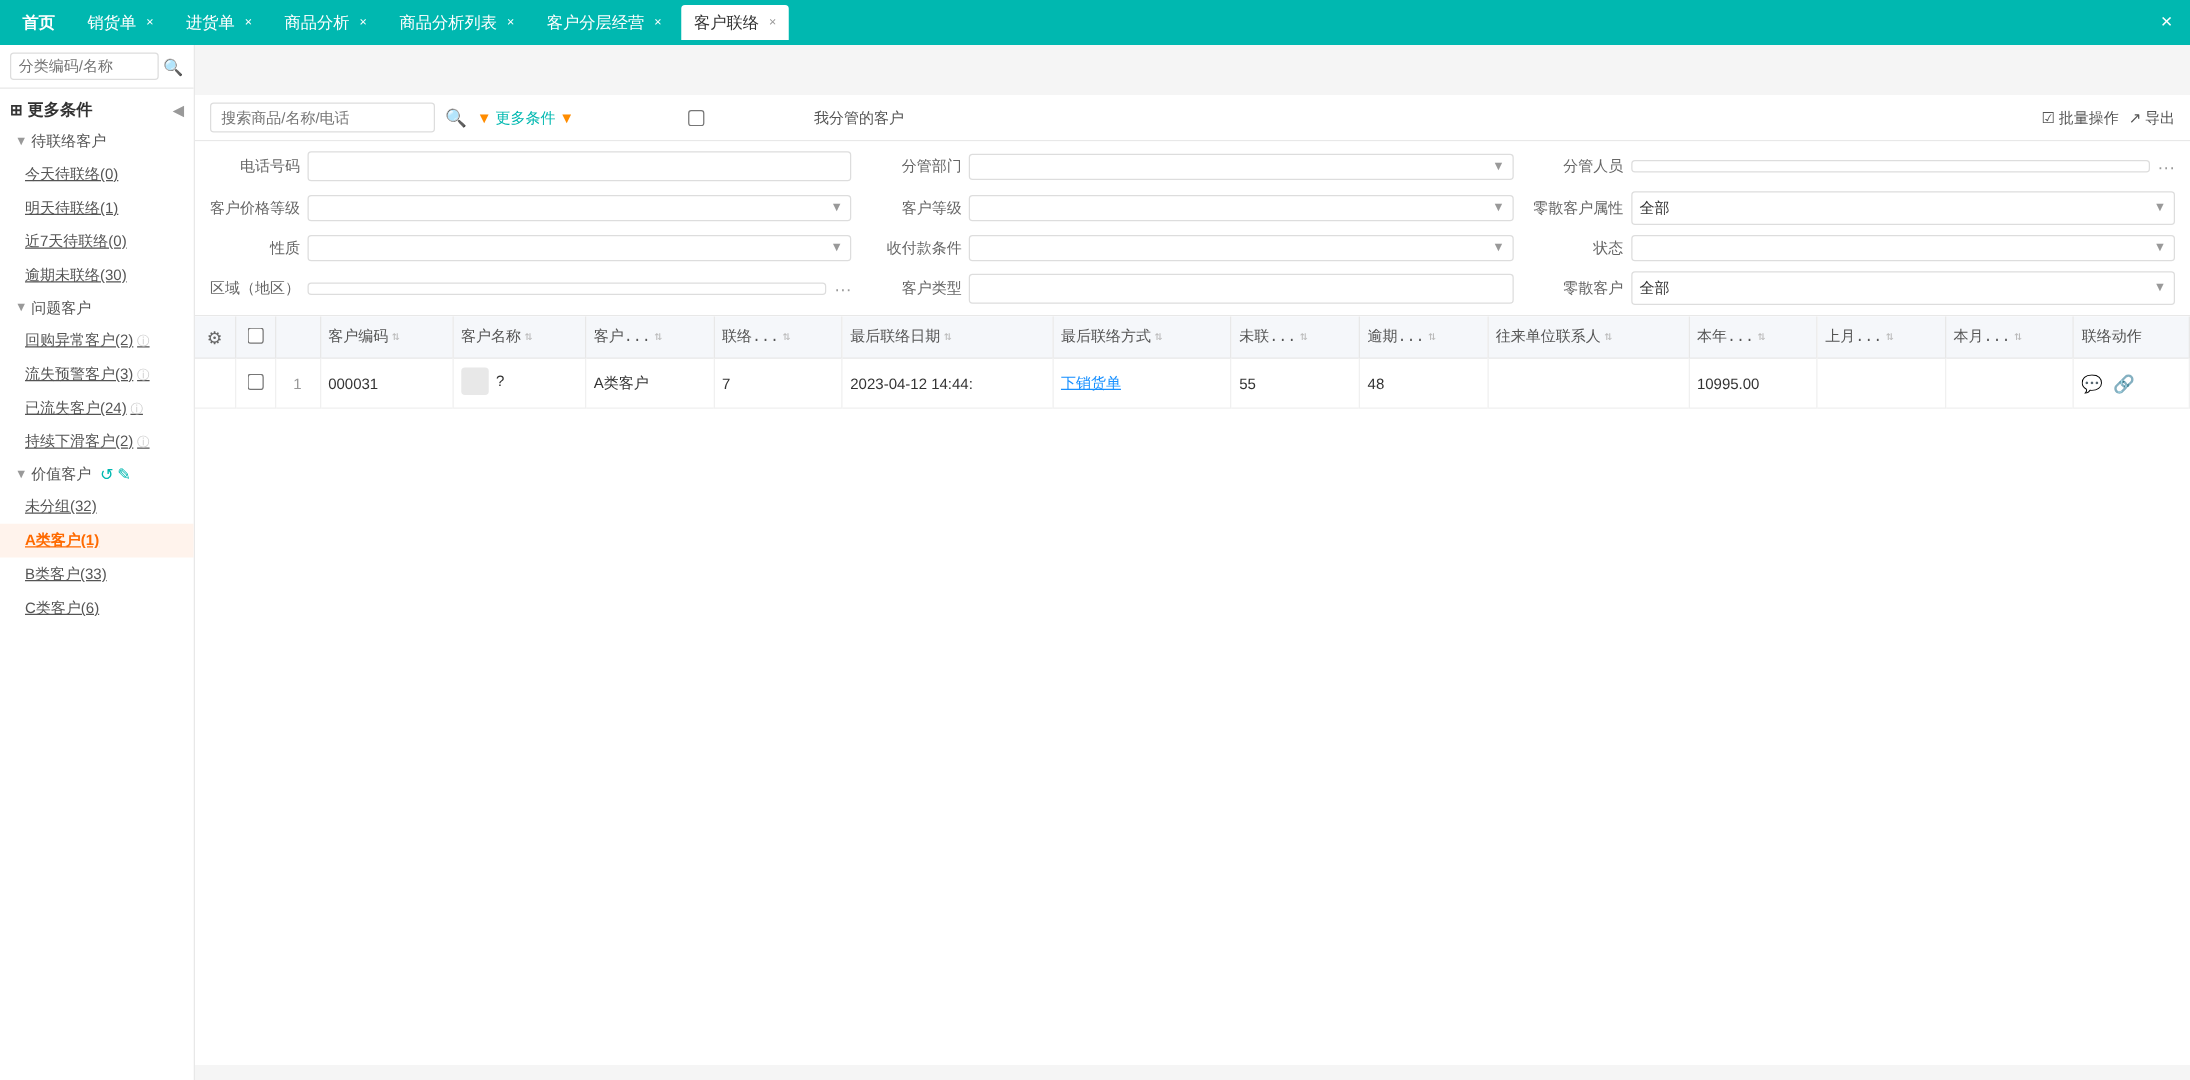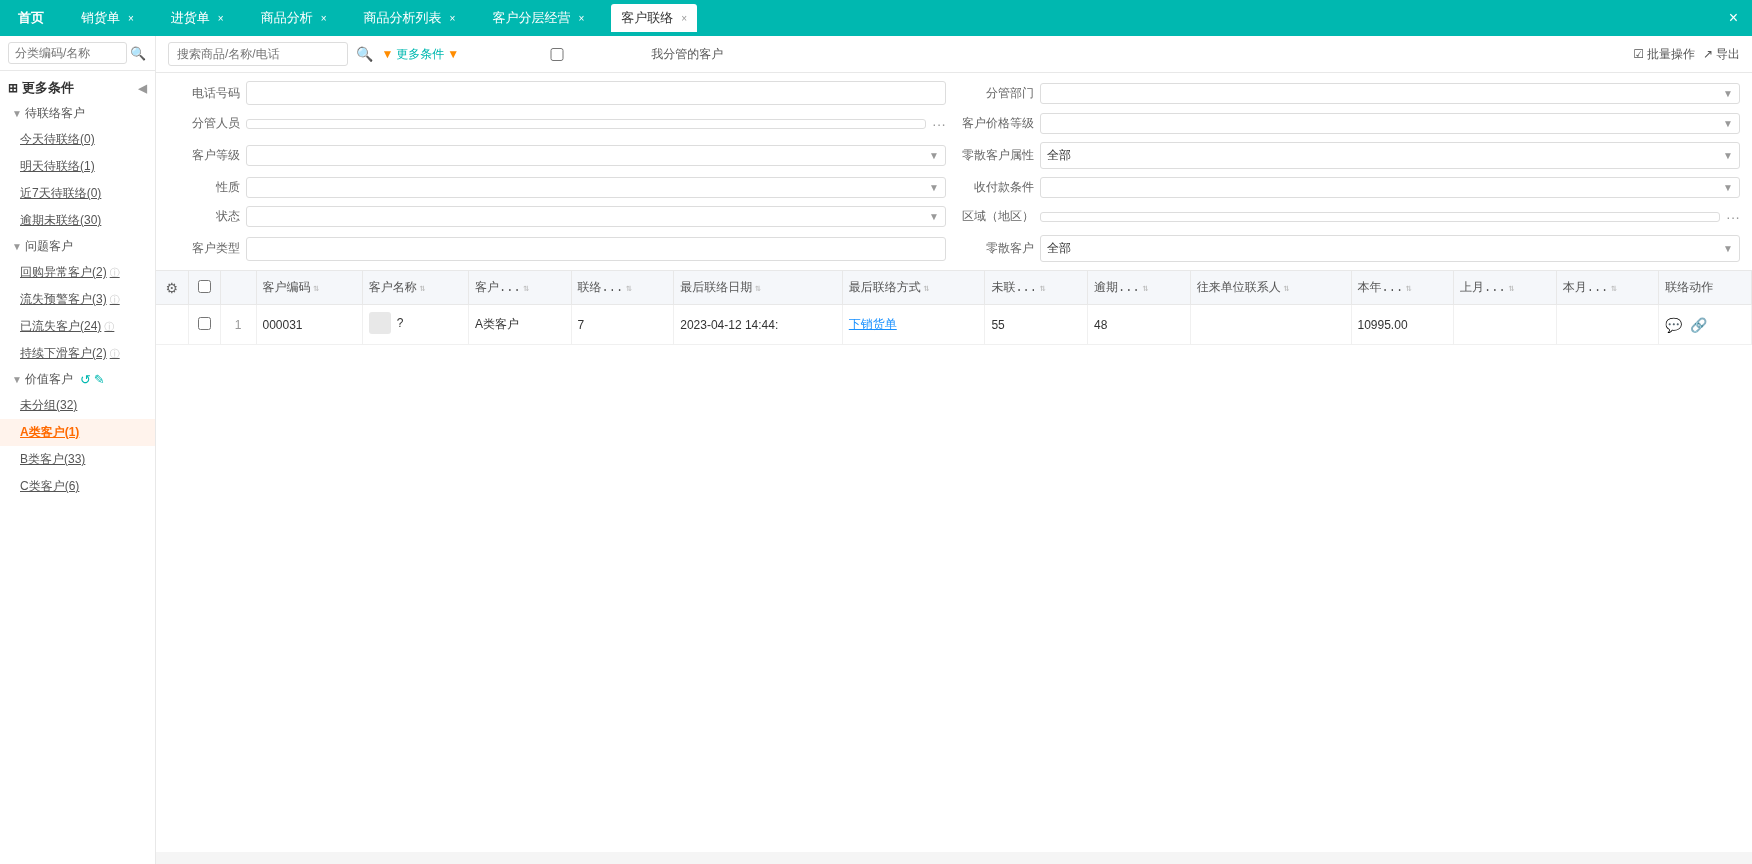--- a/index.html
+++ b/index.html
@@ -5,21 +5,21 @@
     * { box-sizing: border-box; margin: 0; padding: 0; }
     body { font-family: "Microsoft YaHei", "PingFang SC", sans-serif; font-size: 12px; background: #f5f5f5; color: #333; overflow: hidden; }
 
     
     .top-nav {
       display: flex;
       align-items: center;
       background: #00b8b0;
       height: 36px;
       padding: 0 8px;
-      gap: 17px;
+      gap: 6px;
       justify-content: center;
     }
     .top-nav .nav-item {
       display: flex;
       align-items: center;
       padding: 0 10px;
       height: 28px;
       color: #fff;
       font-size: 13px;
       cursor: pointer;
@@ -112,20 +112,21 @@
     .sidebar-item.active { background: #fff3ec; color: #ff6a00; font-weight: bold; }
     .sidebar-item .info-icon { color: #ccc; font-size: 10px; }
 
     
     .content-area {
       flex: 1;
       display: flex;
       flex-direction: column;
       overflow: hidden;
       background: #f5f5f5;
+      margin-top: 40px;
     }
 
     
     .filter-bar {
       background: #fff;
       padding: 6px 12px;
       display: flex;
       align-items: center;
       gap: 8px;
       border-bottom: 1px solid #e8e8e8;
@@ -181,21 +182,21 @@
     }
 
     
     .adv-filters {
       background: #fff;
       padding: 8px 12px;
       border-bottom: 1px solid #e8e8e8;
     }
     .adv-filters-grid {
       display: grid;
-      grid-template-columns: repeat(2, 1fr);
+      grid-template-columns: repeat(3, 1fr);
       gap: 8px 16px;
     }
     .filter-row {
       display: flex;
       align-items: center;
       gap: 6px;
     }
     .filter-row label {
       min-width: 72px;
       text-align: right;

